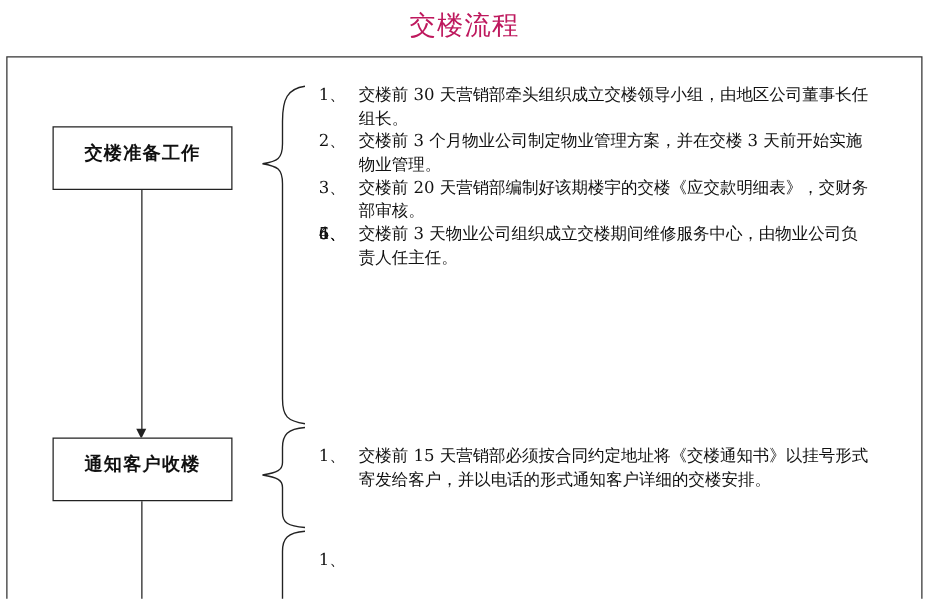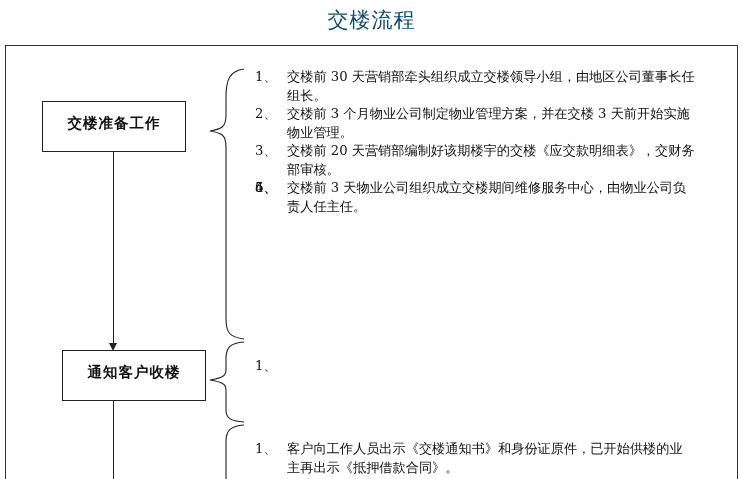--- a/index.html
+++ b/index.html
@@ -17,21 +17,21 @@
     }
     .title {
       position: absolute;
       left: 0;
       top: 6px;
       width: 743px;
       text-align: center;
       font-family: "DejaVu Sans", "Liberation Sans", sans-serif;
       font-size: 21px;
       letter-spacing: 1px;
-      color: #0c4a6e;
+      color: #be185d;
     }
     .frame {
       position: absolute;
       left: 5px;
       top: 45px;
       width: 733px;
       height: 440px;
       border: 1px solid #333;
       box-sizing: border-box;
     }
@@ -92,21 +92,21 @@
 
 <div class="title">交楼流程</div>
 
 <div class="frame"></div>
 
 <div class="step-box" style="top:101px;">交楼准备工作</div>
 
 <div class="vline" style="top:152px; height:194px;"></div>
 <div class="arrowhead" style="top:343px;"></div>
 
-<div class="step-box" style="top:350px;margin-left:20px;">通知客户收楼</div>
+<div class="step-box" style="top:350px;">通知客户收楼</div>
 
 <div class="vline" style="top:401px; height:80px;"></div>
 
 <svg class="brace" style="top:67px;" width="40" height="274" viewBox="0 0 40 274">
   <path d="M36 2 C22 4 18 12 18 30 L18 48 C18 60 14 62 2 64 C14 66 18 68 18 80 L18 252 C18 266 22 270 36 272" fill="none" stroke="#222" stroke-width="1.1"></path>
 </svg>
 
 <svg class="brace" style="top:340px;" width="40" height="84" viewBox="0 0 40 84">
   <path d="M36 2 C22 3 18 8 18 18 L18 30 C18 36 14 38 2 40 C14 42 18 44 18 50 L18 70 C18 78 22 81 36 82" fill="none" stroke="#222" stroke-width="1.1"></path>
 </svg>
@@ -136,21 +136,21 @@
   </div>
   <div class="item">
     <span class="num">6、</span>
     <span>交楼前 3 天物业公司组织成立交楼期间维修服务中心，由物业公司负责人任主任。</span>
   </div>
 </div>
 
 <div class="items" style="top:357px;">
   <div class="item">
     <span class="num">1、</span>
+    <span>交楼前 15 天营销部必须按合同约定地址将《交楼通知书》以挂号形式寄发给客户，并以电话的形式通知客户详细的交楼安排。</span>
   </div>
 </div>
 
 <div class="items" style="top:440px;">
   <div class="item">
     <span class="num">1、</span>
-    <span>客户向工作人员出示《交楼通知书》和身份证原件，已开始供楼的业主再出示《抵押借款合同》。</span>
   </div>
 </div>
 
 </body></html>

